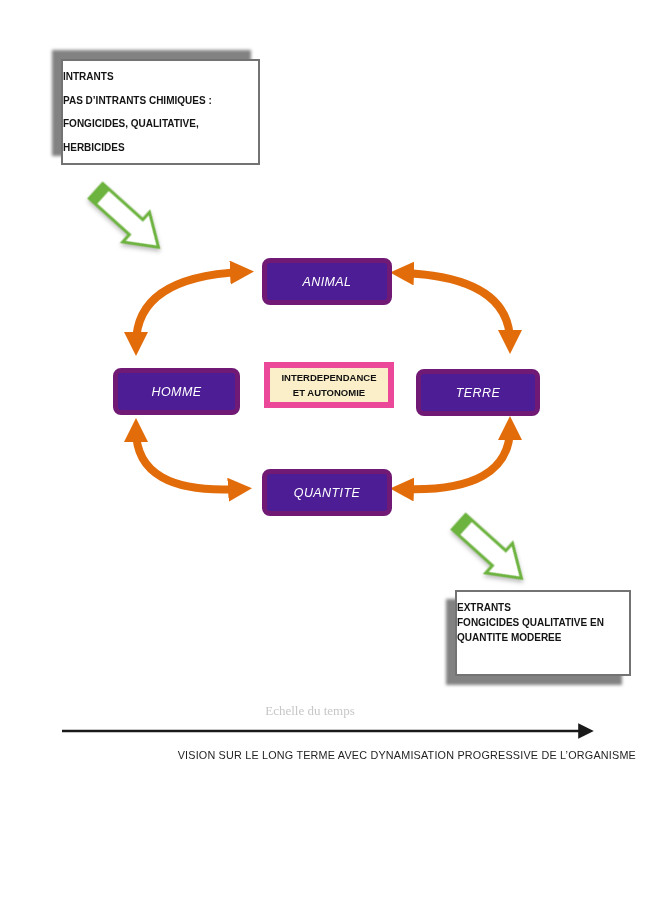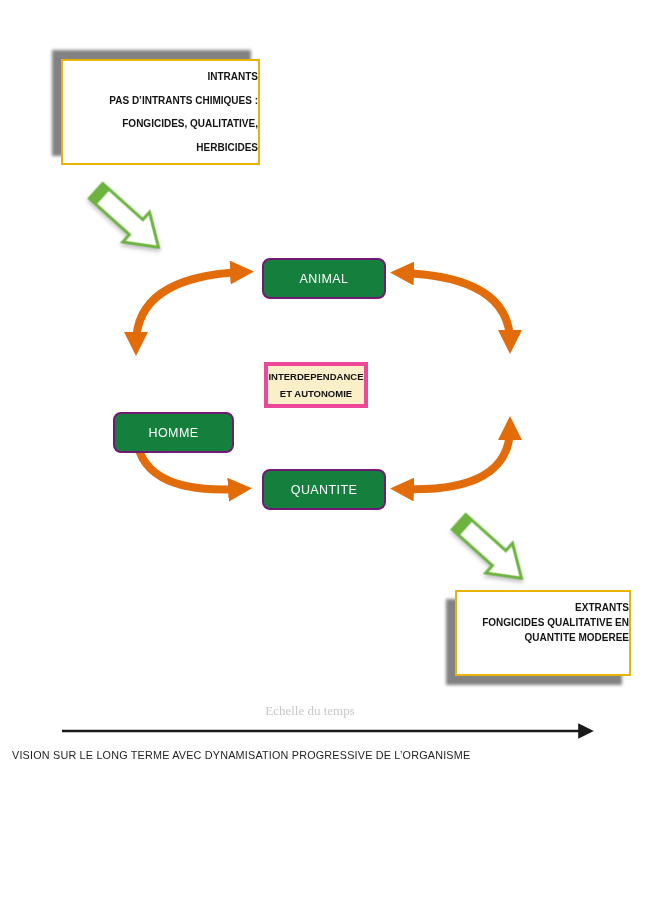--- a/index.html
+++ b/index.html
@@ -5,40 +5,40 @@
   html,body{margin:0;padding:0;background:#ffffff;}
   body{font-family:"Liberation Sans","DejaVu Sans",sans-serif;}
   .canvas{
     position:relative;width:645px;height:904px;background:#ffffff;overflow:hidden;
   }
   .arrows-layer{position:absolute;left:0;top:0;width:645px;height:904px;}
 
   
   .node{
     position:absolute;display:flex;align-items:center;justify-content:center;
-    background:#15803d;border:2px solid #701a75;border-radius:8px;
-    color:#ffffff;font-size:12.5px;letter-spacing:.4px;font-weight:400;
+    background:#4c1d95;border:5px solid #701a75;border-radius:8px;
+    color:#ffffff;font-size:12.5px;letter-spacing:.4px;font-weight:400;font-style:italic;
   }
   .node-animal{left:262px;top:258px;width:120px;height:37px;}
-  .node-homme{left:113px;top:368px;width:117px;height:37px;margin-top:44px;}
+  .node-homme{left:113px;top:368px;width:117px;height:37px;}
   .node-terre{left:416px;top:369px;width:114px;height:37px;}
   .node-vegetal{left:262px;top:469px;width:120px;height:37px;}
 
   
   .center-box{
-    position:absolute;left:264px;top:362px;width:104px;height:46px;
-    background:#FAEFC8;border:4px solid #ec4899;box-sizing:border-box;
+    position:absolute;left:264px;top:362px;width:130px;height:46px;
+    background:#FAEFC8;border:6px solid #ec4899;box-sizing:border-box;
     display:flex;flex-direction:column;align-items:center;justify-content:space-evenly;
     font-weight:bold;font-size:9.5px;color:#111;text-align:center;
   }
 
   
   .shadow-box{
-    position:absolute;background:#ffffff;border:2px solid #eab308;box-sizing:border-box;
-    text-align:right;font-weight:bold;color:#141414;
+    position:absolute;background:#ffffff;border:2px solid #737373;box-sizing:border-box;
+    text-align:left;font-weight:bold;color:#141414;
   }
   .intrants-box{
     left:61px;top:59px;width:199px;height:106px;
     box-shadow:-9px -9px 3px 0 rgba(108,108,108,0.85);
     padding-top:4px;font-size:10px;
   }
   .intrants-box .bline{line-height:23.5px;white-space:pre-wrap;}
   .extrants-box{
     left:455px;top:590px;width:176px;height:86px;
     box-shadow:-9px 9px 3px 0 rgba(108,108,108,0.85);
@@ -46,21 +46,21 @@
   }
   .extrants-box .bline-title{line-height:14px;}
   .extrants-box .bline{line-height:15px;}
 
   
   .timeline-label{
     position:absolute;left:230px;top:703px;width:160px;text-align:center;
     color:#c7c7c7;font-size:13px;font-family:Liberation Serif, serif;
   }
   .timeline-caption{
-    position:absolute;left:12px;top:749px;width:624px;text-align:left;
+    position:absolute;left:12px;top:749px;width:624px;text-align:right;
     color:#1f1f1f;font-size:10.8px;letter-spacing:.2px;
   }
 </style>
 </head>
 <body>
 
 <div class="canvas">
 
   <svg class="arrows-layer" viewBox="0 0 645 904" xmlns="http://www.w3.org/2000/svg">
     <defs>
@@ -95,20 +95,23 @@
     <div class="bline">PAS D’INTRANTS CHIMIQUES :</div>
     <div class="bline">FONGICIDES, QUALITATIVE,  HERBICIDES</div>
   </div>
 
   <div class="node node-animal">
     <span>ANIMAL</span>
   </div>
   <div class="node node-homme">
     <span>HOMME</span>
   </div>
+  <div class="node node-terre">
+    <span>TERRE</span>
+  </div>
   <div class="node node-vegetal">
     <span>QUANTITE</span>
   </div>
 
   <div class="center-box">
     <div>INTERDEPENDANCE</div>
     <div>ET AUTONOMIE</div>
   </div>
 
   <div class="shadow-box extrants-box">

